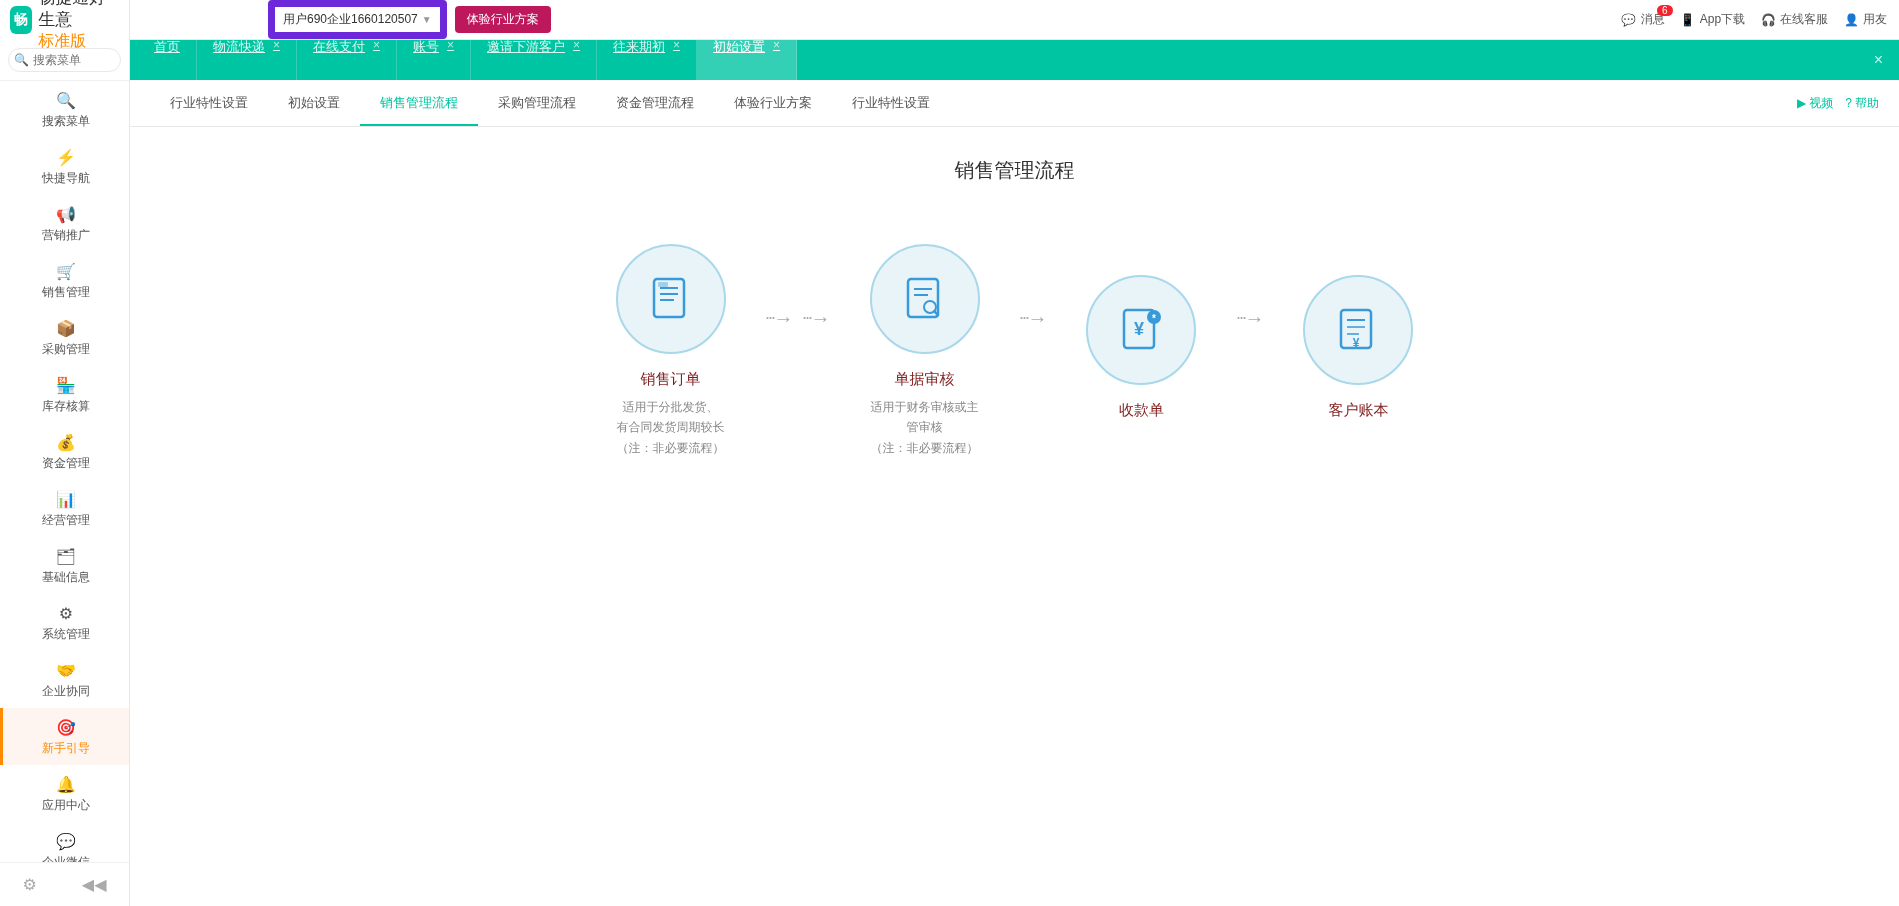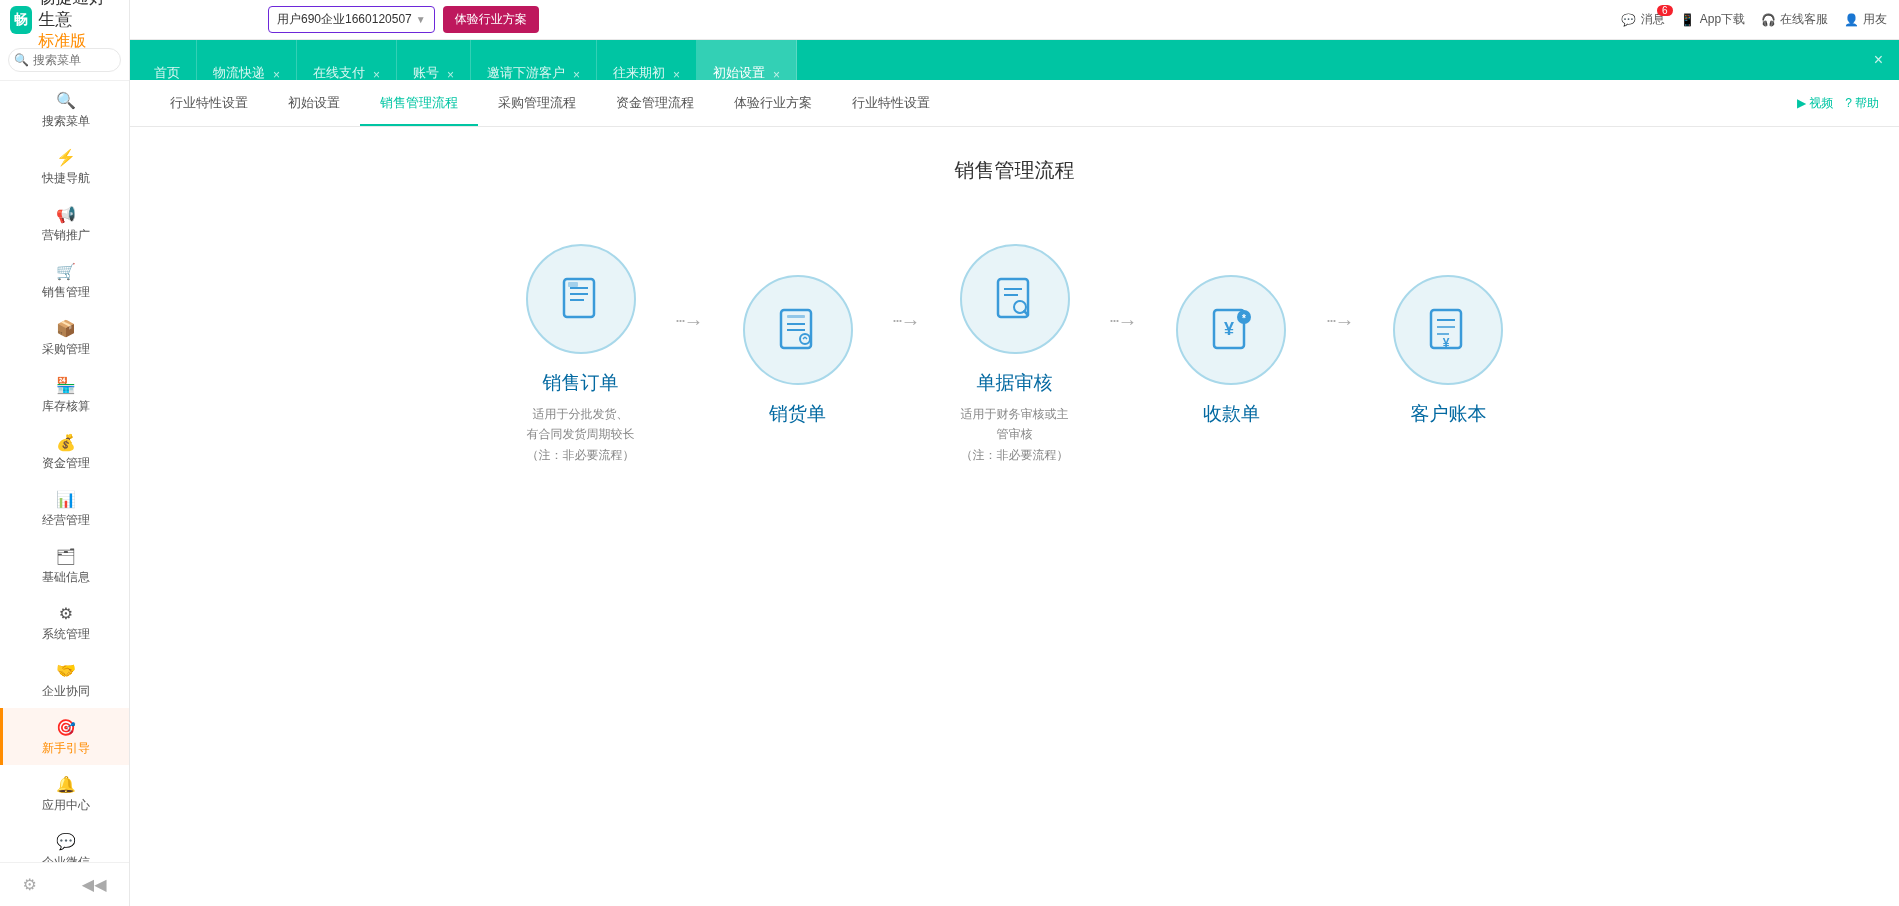--- a/index.html
+++ b/index.html
@@ -21,21 +21,21 @@
       z-index: 100;
     }
     .top-header-left {
       display: flex;
       align-items: center;
       gap: 8px;
     }
     .user-selector {
       display: flex;
       align-items: center;
-      border: 1px solid #6d28d9;
+      border: 7px solid #6d28d9;
       border-radius: 4px;
       padding: 4px 8px;
       font-size: 12px;
       color: #333;
       cursor: pointer;
       gap: 4px;
       margin-left: 130px;
     }
     .user-selector .arrow { color: #999; font-size: 10px; }
     .btn-experience {
@@ -179,29 +179,30 @@
       display: flex;
       align-items: center;
       height: 40px;
       padding: 0 8px;
       position: sticky;
       top: 40px;
       z-index: 90;
     }
     .nav-tab {
       display: flex;
-      align-items: flex-end;
+      align-items: flex-start;
       padding: 0 16px;
       height: 44px;
       color: rgba(255,255,255,0.85);
       font-size: 13px;
       cursor: pointer;
       gap: 4px;
       border-right: 1px solid rgba(255,255,255,0.2);
       transition: background 0.2s;
+      text-decoration: underline;
     }
     .nav-tab.active { background: rgba(255,255,255,0.2); color: #fff; }
     .nav-tab .close-x {
       font-size: 12px;
       color: rgba(255,255,255,0.7);
       margin-left: 4px;
     }
     .nav-tabs-right {
       margin-left: auto;
       color: rgba(255,255,255,0.8);
@@ -279,22 +280,22 @@
       align-items: center;
       justify-content: center;
       margin-bottom: 16px;
       position: relative;
     }
     .step-circle svg {
       width: 50px;
       height: 50px;
     }
     .step-name {
-      font-size: 19px;
-      color: #0369a1;
+      font-size: 15px;
+      color: #7f1d1d;
       font-weight: 500;
       margin-bottom: 8px;
     }
     .step-desc {
       font-size: 12px;
       color: #888;
       text-align: center;
       line-height: 1.7;
     }
     .process-arrow {
@@ -476,35 +477,20 @@
     <line x1="14" y1="14" x2="32" y2="14" stroke="#3a9ad9" stroke-width="2"></line>
     <line x1="14" y1="20" x2="32" y2="20" stroke="#3a9ad9" stroke-width="2"></line>
     <line x1="14" y1="26" x2="28" y2="26" stroke="#3a9ad9" stroke-width="2"></line>
     <rect x="12" y="8" width="10" height="5" rx="1" fill="#3a9ad9" opacity="0.4"></rect>
   </svg>
     </div>
     <div class="step-name">销售订单</div>
     <div class="step-desc">适用于分批发货、<br>有合同发货周期较长<br>（注：非必要流程）</div>
   </div>
           <div class="process-arrow">···<span style="font-size:20px;letter-spacing:0;">→</span></div>
-          <div class="process-step">
-    <div class="step-circle">
-      <svg viewBox="0 0 50 50" fill="none" xmlns="http://www.w3.org/2000/svg">
-    <rect x="8" y="5" width="30" height="38" rx="3" stroke="#3a9ad9" stroke-width="2.5" fill="none"></rect>
-    <rect x="14" y="10" width="18" height="3" rx="1" fill="#3a9ad9" opacity="0.5"></rect>
-    <line x1="14" y1="19" x2="32" y2="19" stroke="#3a9ad9" stroke-width="2"></line>
-    <line x1="14" y1="25" x2="32" y2="25" stroke="#3a9ad9" stroke-width="2"></line>
-    <circle cx="32" cy="34" r="5" stroke="#3a9ad9" stroke-width="2" fill="none"></circle>
-    <line x1="30" y1="34" x2="32" y2="32" stroke="#3a9ad9" stroke-width="1.5"></line>
-    <line x1="32" y1="32" x2="34" y2="34" stroke="#3a9ad9" stroke-width="1.5"></line>
-  </svg>
-    </div>
-    <div class="step-name">销货单</div>
-
-  </div>
           <div class="process-arrow">···<span style="font-size:20px;letter-spacing:0;">→</span></div>
           <div class="process-step">
     <div class="step-circle">
       <svg viewBox="0 0 50 50" fill="none" xmlns="http://www.w3.org/2000/svg">
     <rect x="8" y="5" width="30" height="38" rx="3" stroke="#3a9ad9" stroke-width="2.5" fill="none"></rect>
     <line x1="14" y1="15" x2="32" y2="15" stroke="#3a9ad9" stroke-width="2"></line>
     <line x1="14" y1="21" x2="28" y2="21" stroke="#3a9ad9" stroke-width="2"></line>
     <circle cx="30" cy="33" r="6" stroke="#3a9ad9" stroke-width="2" fill="none"></circle>
     <line x1="34.2" y1="37.2" x2="38" y2="41" stroke="#3a9ad9" stroke-width="2.5" stroke-linecap="round"></line>
   </svg>

